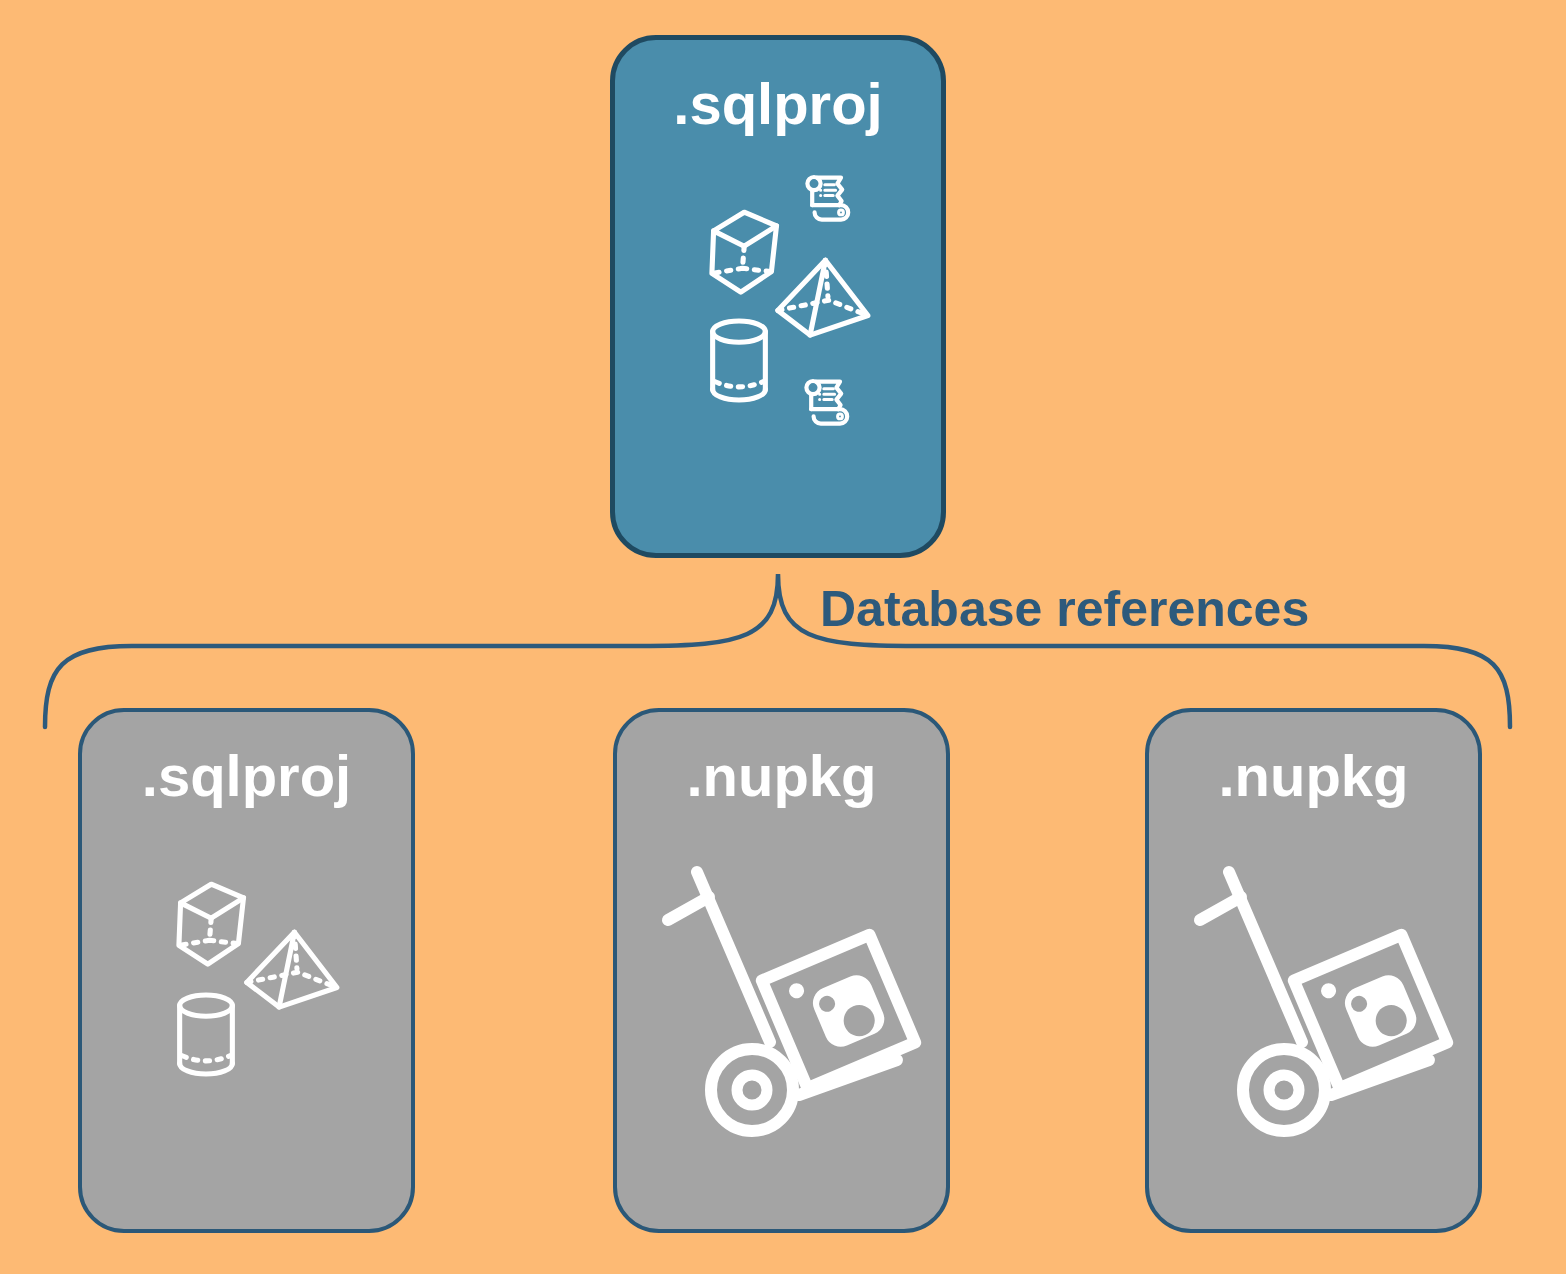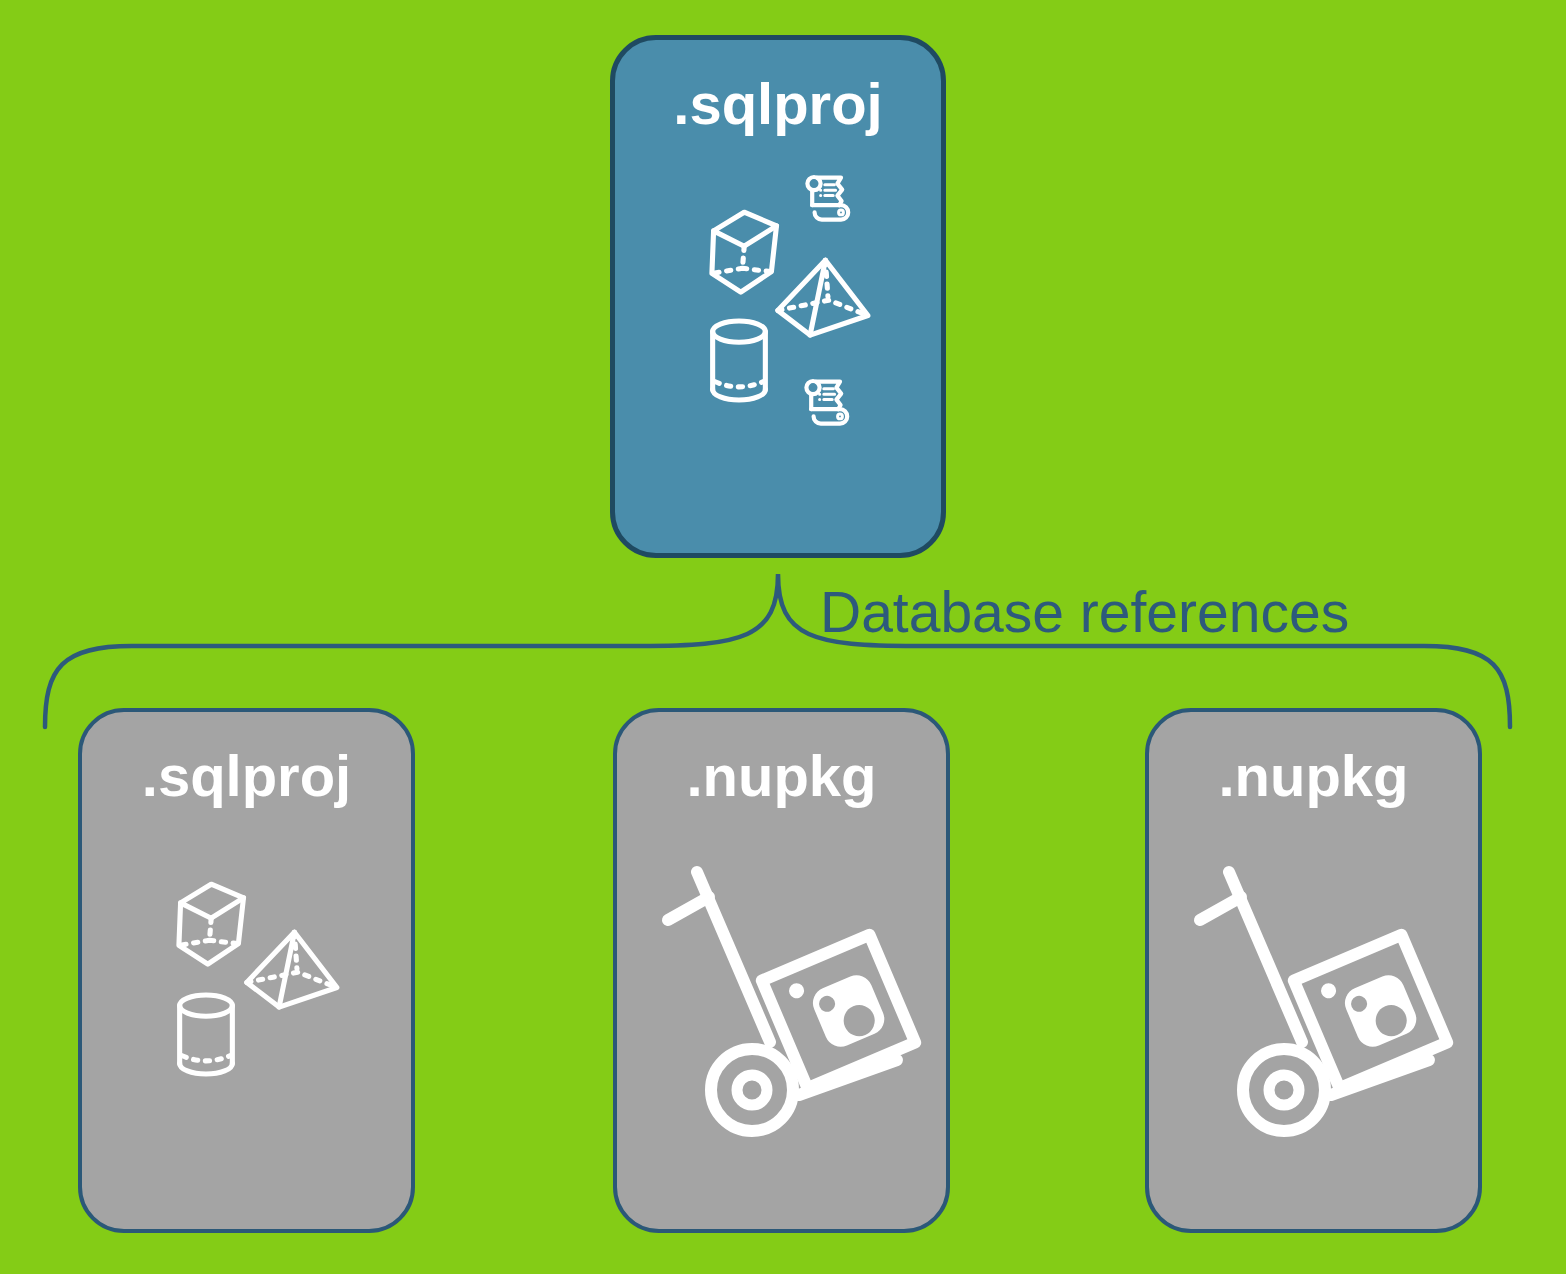--- a/index.html
+++ b/index.html
@@ -5,21 +5,21 @@
   html, body {
     margin: 0;
     padding: 0;
     background: #ffffff;
     font-family: "Liberation Sans", sans-serif;
   }
   .canvas {
     position: relative;
     width: 1566px;
     height: 1274px;
-    background: #84cc16;
+    background: #fdba74;
     overflow: hidden;
   }
   .box {
     position: absolute;
     border-radius: 46px;
     box-sizing: border-box;
   }
   .box.root {
     left: 610px; top: 35px;
     width: 336px; height: 523px;
@@ -54,22 +54,22 @@
   .truck-svg   { left: 40px; top: 150px; width: 270px; height: 290px; }
   .brace-svg {
     position: absolute;
     left: 0; top: 0;
     width: 1566px; height: 1274px;
     pointer-events: none;
   }
   .connector-label {
     position: absolute;
     left: 820px; top: 584px;
-    font-size: 57px;
-    font-weight: 400;
+    font-size: 50px;
+    font-weight: 700;
     line-height: 1;
     color: #2D5A7C;
     white-space: nowrap;
   }
 </style>
 </head>
 <body>
 
 <svg width="0" height="0" style="position:absolute" aria-hidden="true">
   <defs>

